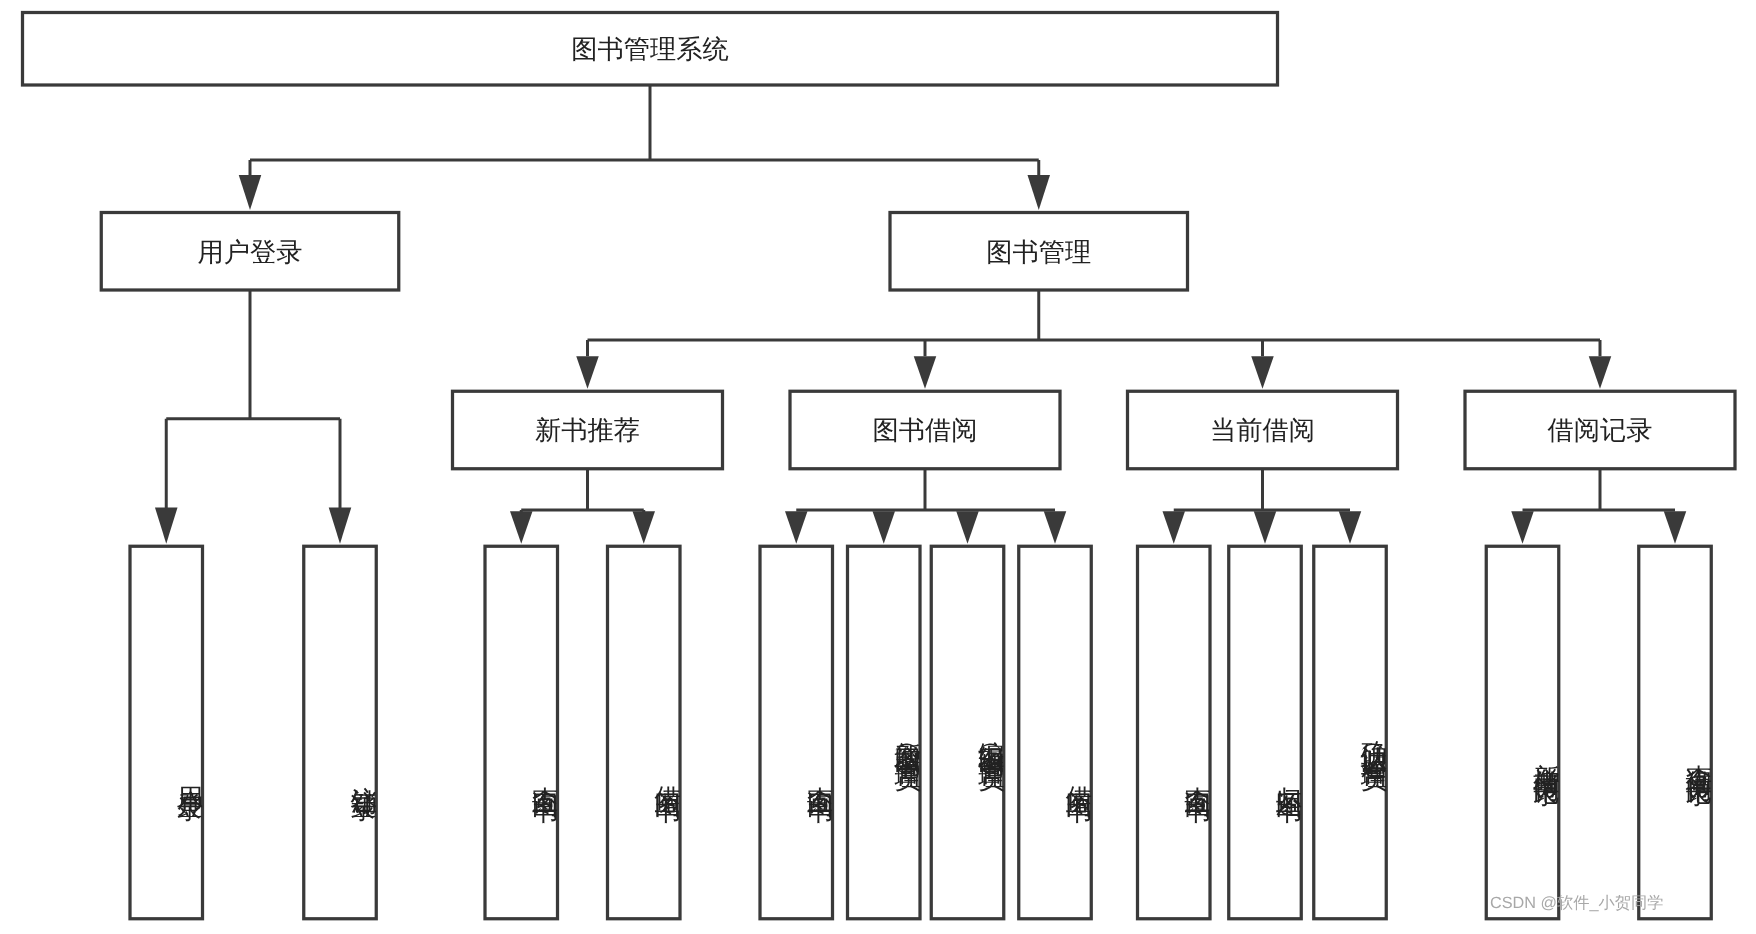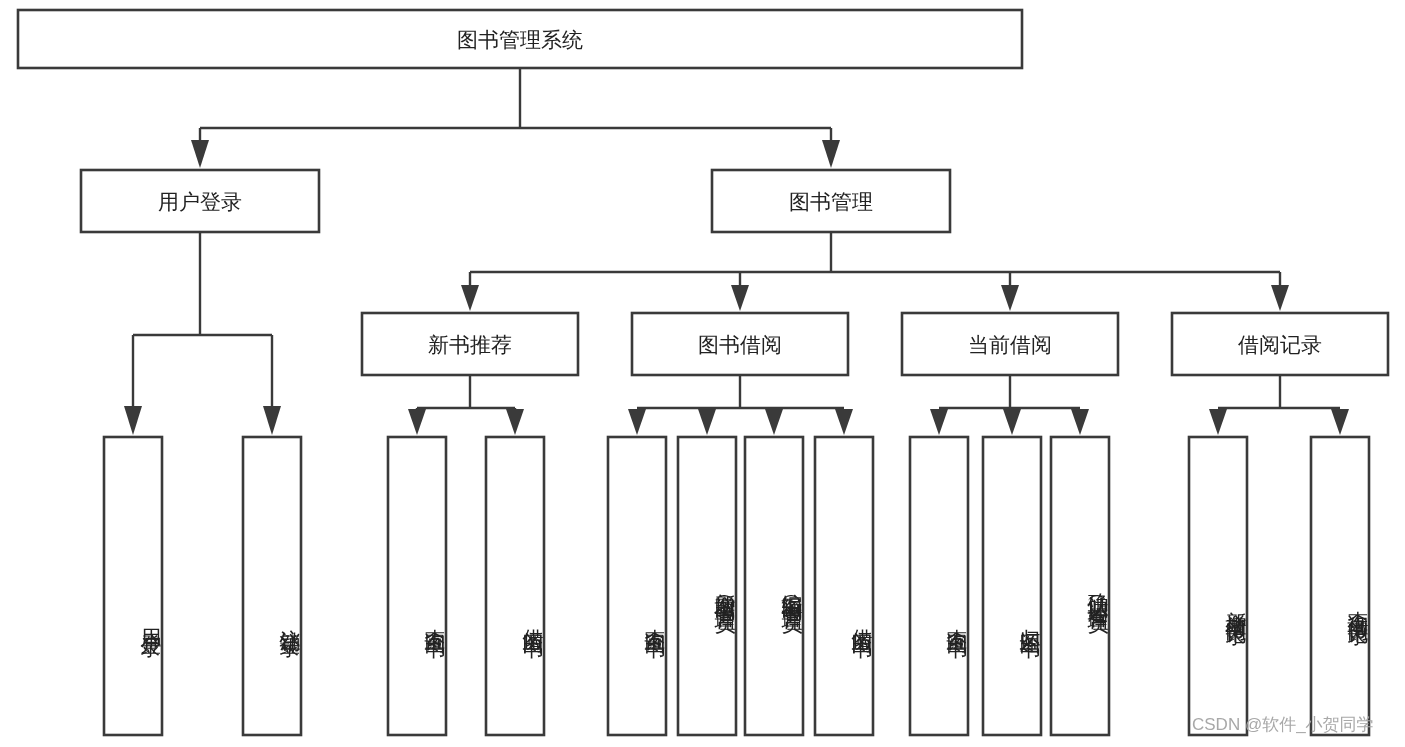--- a/index.html
+++ b/index.html
@@ -61,21 +61,21 @@
     display: flex;
     align-items: flex-start;
     justify-content: center;
     white-space: nowrap;
     pointer-events: none;
     user-select: none;
   }
   .watermark {
     position: absolute;
     font-family: "Liberation Sans", "DejaVu Sans", sans-serif;
-    font-size: 17px;
+    font-size: 13px;
     color: #a8a8a8;
     white-space: nowrap;
   }
 </style>
 </head>
 <body>
 
 <div id="diagram-root">
 
   <svg id="flow" viewBox="0 0 1405 747">

